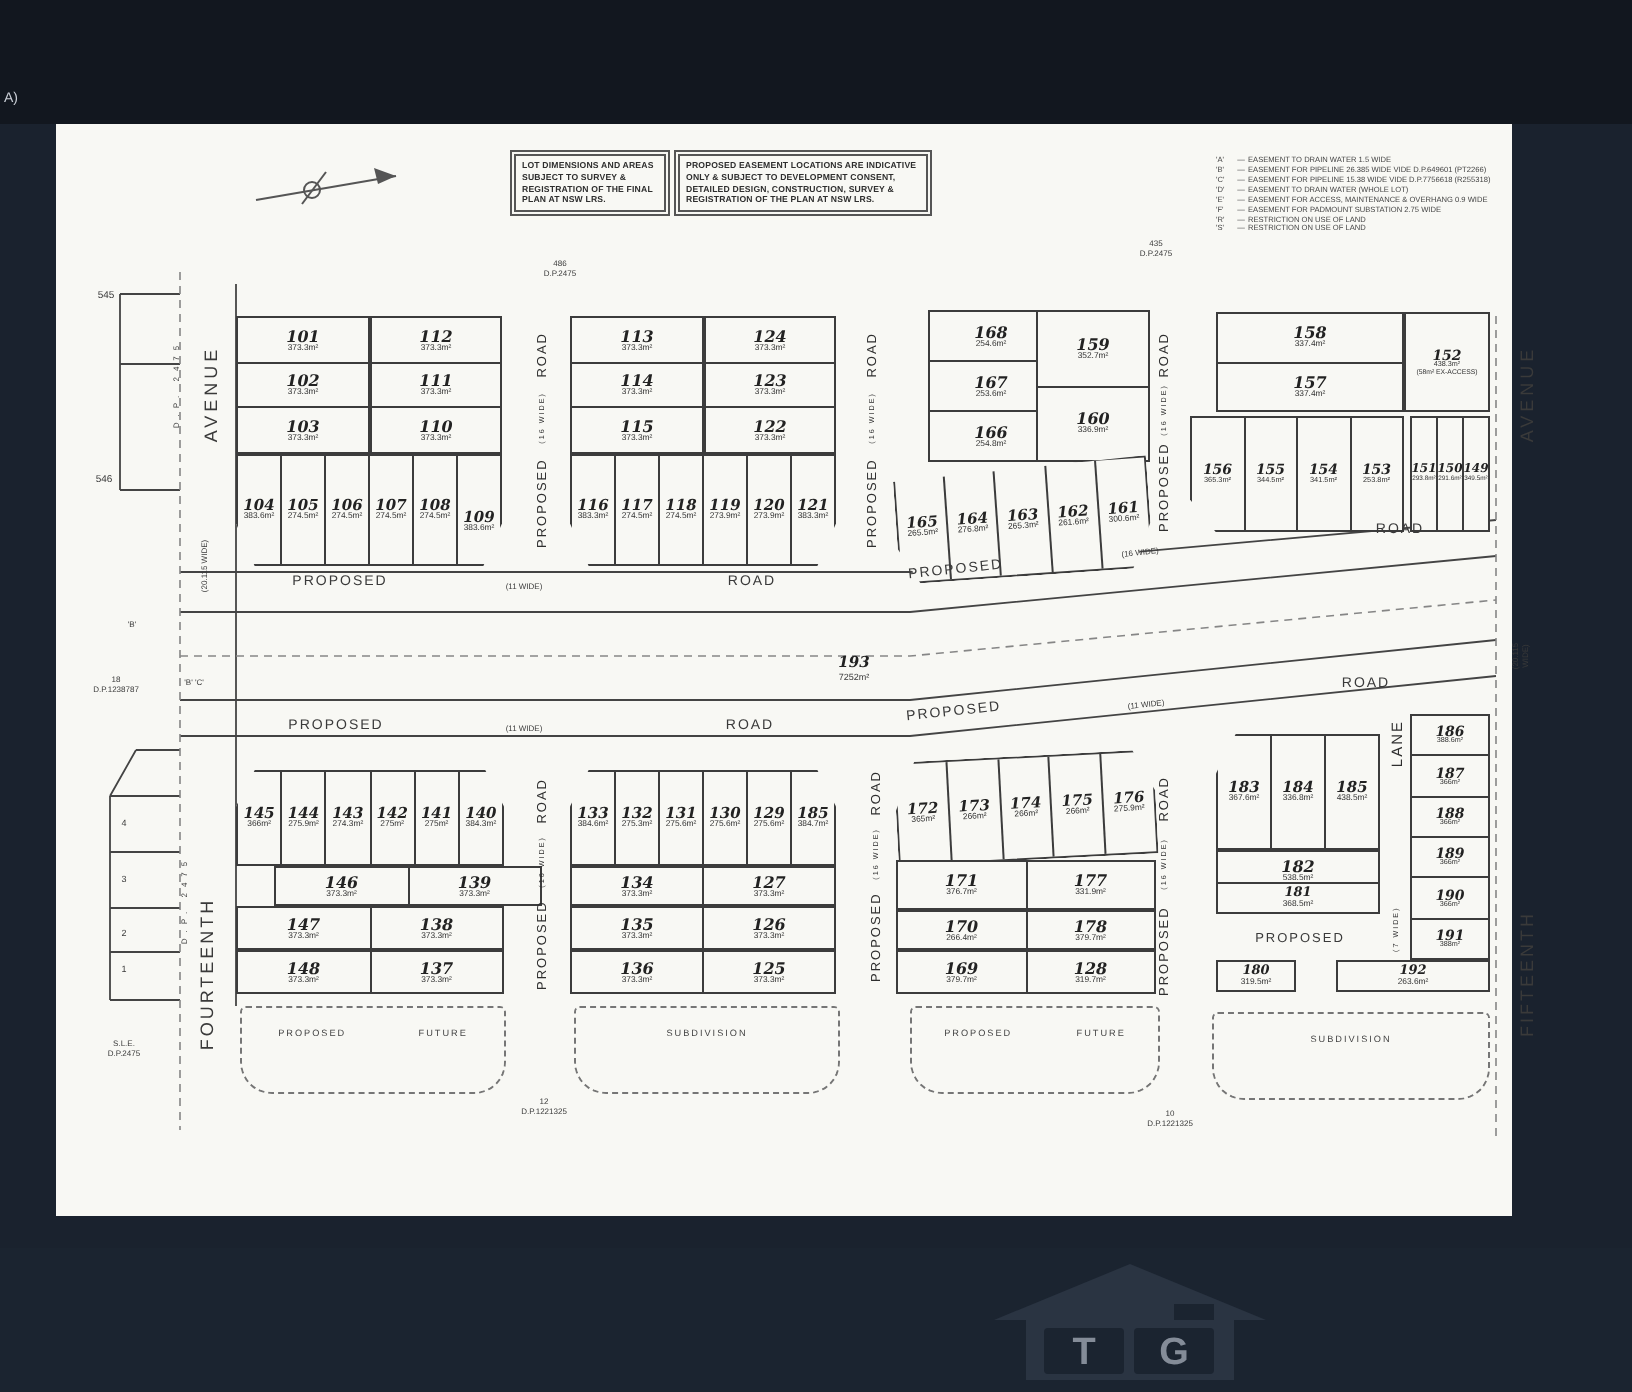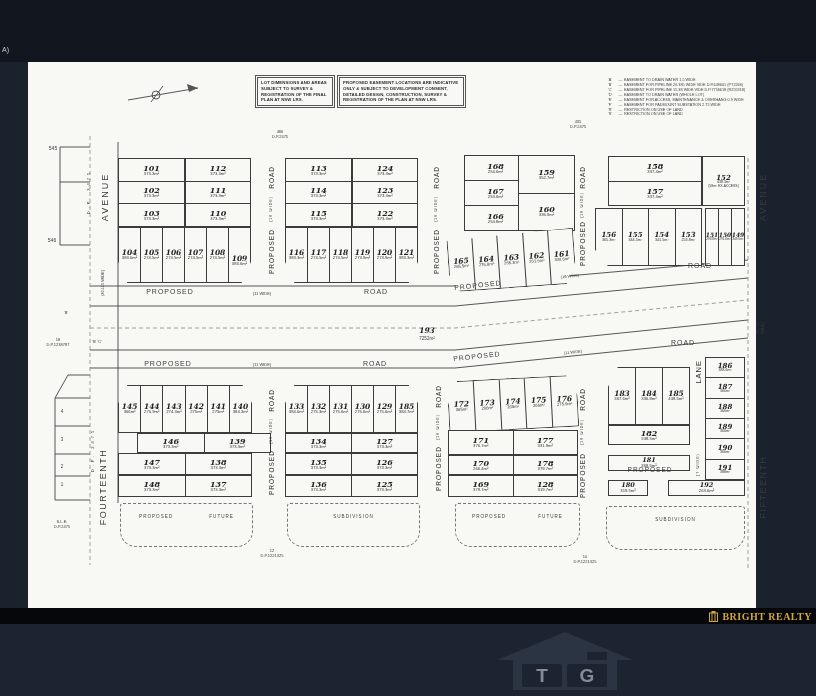--- a/index.html
+++ b/index.html
@@ -511,21 +511,21 @@
             <div class="lot-num" style="font-size: 7.5px;">185</div>
             <div class="lot-area">438.5m²</div>
           </div>
         </div>
         <div class="lot-group row" style="left: 580px; top: 363px; width: 82px; height: 20px;">
           <div class="lot-cell">
             <div class="lot-num">182</div>
             <div class="lot-area">538.5m²</div>
           </div>
         </div>
-        <div class="lot-group row" style="left: 580px; top: 393px; width: 82px; height: 16px;">
+        <div class="lot-group row" style="left: 580px; top: 379px; width: 82px; height: 16px;">
           <div class="lot-cell">
             <div class="lot-num" style="font-size: 6.5px;">181</div>
             <div class="lot-area">368.5m²</div>
           </div>
         </div>
         <div class="lot-group row" style="left: 580px; top: 418px; width: 40px; height: 16px;">
           <div class="lot-cell">
             <div class="lot-num" style="font-size: 6.5px;">180</div>
             <div class="lot-area">319.5m²</div>
           </div>
@@ -649,29 +649,20 @@
         <div class="dash-box" style="left: 427px; top: 441px; width: 125px; height: 44px;">
           <span>PROPOSED</span>
           <span>FUTURE</span>
         </div>
         <div class="dash-box" style="left: 578px; top: 444px; width: 139px; height: 44px;">
           <span>SUBDIVISION</span>
         </div>
       </div>
   </div>
 
-  <div class="brandbar">
-    <svg width="11" height="11" viewBox="0 0 11 11">
-      <rect x="1.5" y="2" width="8" height="8.5" fill="none" stroke="#d2a73e" stroke-width="1"></rect>
-      <line x1="4" y1="2" x2="4" y2="10.5" stroke="#d2a73e" stroke-width="1"></line>
-      <line x1="7" y1="2" x2="7" y2="10.5" stroke="#d2a73e" stroke-width="1"></line>
-      <rect x="3.5" y="0" width="4" height="2" fill="#d2a73e"></rect>
-    </svg>
-    <span class="brand-name">BRIGHT REALTY</span>
-  </div>
 
   <div class="bottomband">
     <svg width="150" height="72" viewBox="0 0 150 72" style="position:absolute;left:495px;top:0;">
       <polygon points="2,36 70,8 138,36 112,36 112,28 92,28 92,36" fill="#2a3442"></polygon>
       <rect x="18" y="36" width="104" height="30" fill="#2a3442"></rect>
       <rect x="27" y="40" width="40" height="23" rx="2" fill="#1b2430"></rect>
       <rect x="72" y="40" width="40" height="23" rx="2" fill="#1b2430"></rect>
       <text x="47" y="58" text-anchor="middle" font-family="Liberation Sans, sans-serif" font-weight="bold" font-size="19" fill="#848c98">T</text>
       <text x="92" y="58" text-anchor="middle" font-family="Liberation Sans, sans-serif" font-weight="bold" font-size="19" fill="#848c98">G</text>
     </svg>

